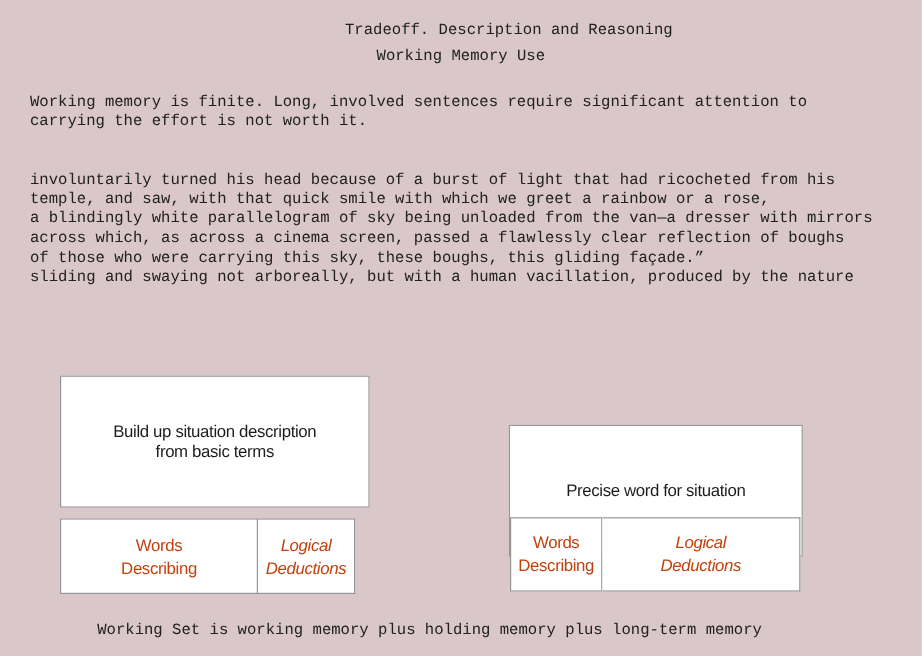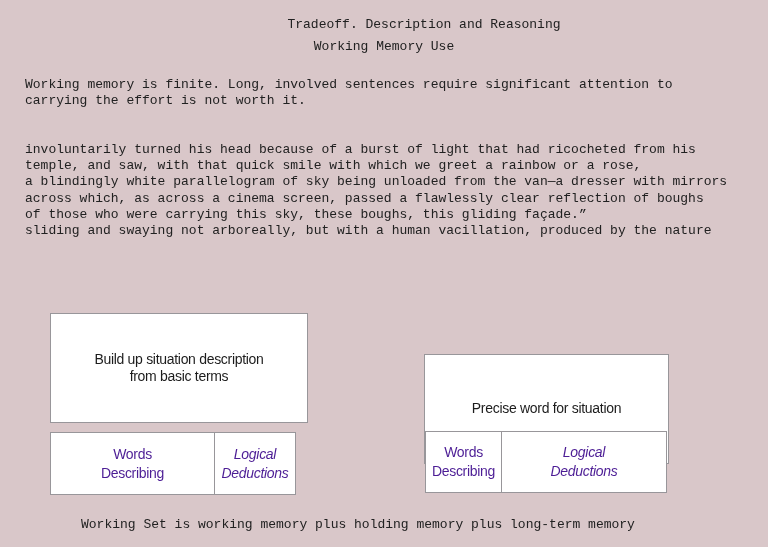--- a/index.html
+++ b/index.html
@@ -51,21 +51,21 @@
     border: 1px solid #98969a;
     box-sizing: border-box;
     display: flex;
     align-items: center;
     justify-content: center;
     text-align: center;
     font-family: "Liberation Sans", sans-serif;
     font-size: 14px;
     letter-spacing: -0.3px;
     line-height: 19px;
-    color: #4c1d95;
+    color: #c2410c;
     white-space: pre-line;
   }
   .subrow .cell + .cell { border-left: none; font-style: italic; }
 </style>
 </head>
 <body>
 
 <div class="slide">
 
   <div class="mono centered-line" style="top:17px;padding-left:40px;">Tradeoff. Description and Reasoning</div>

